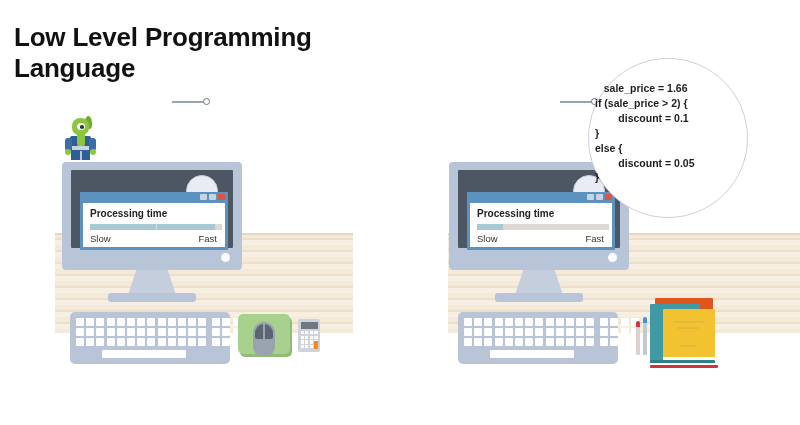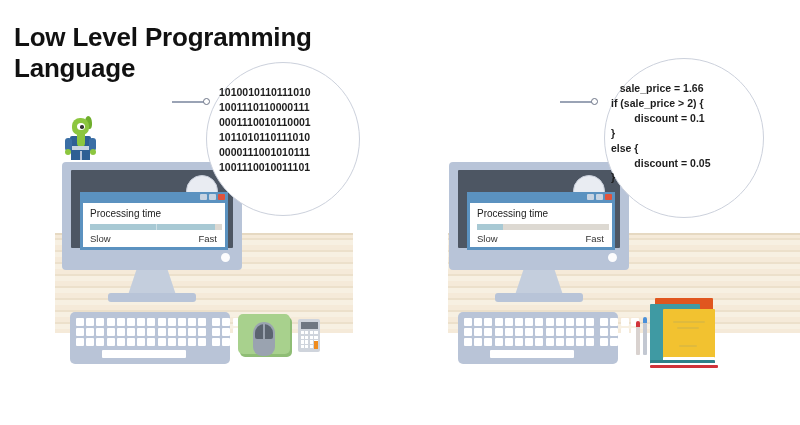--- a/index.html
+++ b/index.html
@@ -38,21 +38,21 @@
             background:#b8c4d8;border-radius:3px;}
 
   
   .dlg{position:absolute;left:18px;top:30px;width:148px;height:58px;
        background:#ffffff;border:3px solid #5b92c0;box-sizing:border-box;}
   .dlg-bar{position:absolute;left:-3px;top:-3px;width:148px;height:11px;
            background:#5b92c0;}
   .dlg-btns{position:absolute;right:3px;top:2px;display:flex;gap:2px;align-items:center;}
   .dlg-btn{width:7px;height:6px;background:#c8d4e2;border-radius:1px;}
   .dlg-btn.close{background:#e0533c;}
-  .dlg-title{position:absolute;left:7px;top:13px;font-size:10px;color:#222;font-weight:400;}
+  .dlg-title{position:absolute;left:7px;top:13px;font-size:10px;color:#222;font-weight:700;}
   .bar-track{position:absolute;left:7px;top:29px;width:132px;height:6px;background:#ddd9d2;}
   .bar-fill{position:absolute;left:0;top:0;height:6px;background:#a8c9d4;}
   .bar-seg{position:absolute;left:50%;top:0;width:1px;height:6px;background:#cfe0e6;}
   .lbl-slow{position:absolute;left:7px;top:38px;font-size:9.5px;color:#333;}
   .lbl-fast{position:absolute;right:8px;top:38px;font-size:9.5px;color:#333;}
 
   
   .mag-small{position:absolute;width:30px;height:30px;border-radius:50%;
              border:1.5px solid #c9cfdb;background:#e9ecf2;}
   .bubble{position:absolute;border-radius:50%;border:1.5px solid #ccd1dc;
@@ -173,28 +173,20 @@
         <div class="bar-fill" style="width:95%;"></div>
         <div class="bar-seg"></div>
       </div>
       <div class="lbl-slow">Slow</div>
       <div class="lbl-fast">Fast</div>
     </div>
   </div>
 
   <div class="leader" style="left:172px;top:101px;width:32px;"></div>
   <div class="leader-dot" style="left:203px;top:98px;"></div>
-  <div class="bubble" style="left:206px;top:62px;width:152px;height:152px;">
-    <div class="code binary" style="left:12px;top:22px;" id="low-code">1010010110111010
-1001110110000111
-0001110010110001
-1011010110111010
-0000111001010111
-1001110010011101</div>
-  </div>
 
   <div class="kb" style="left:70px;top:312px;">
     <div class="kb-keys">
       <div class="kb-main" id="kbm-1">
           <div class="key"></div>
           <div class="key"></div>
           <div class="key"></div>
           <div class="key"></div>
           <div class="key"></div>
           <div class="key"></div>
@@ -310,21 +302,21 @@
       <div class="bar-track">
         <div class="bar-fill" style="width:20%;"></div>
       </div>
       <div class="lbl-slow">Slow</div>
       <div class="lbl-fast">Fast</div>
     </div>
   </div>
 
   <div class="leader" style="left:160px;top:101px;width:32px;"></div>
   <div class="leader-dot" style="left:191px;top:98px;"></div>
-  <div class="bubble" style="left:204px;top:58px;width:158px;height:158px;">
+  <div class="bubble" style="left:188px;top:58px;width:158px;height:158px;">
     <div class="code" style="left:6px;top:22px;" id="high-code">   sale_price = 1.66
 if (sale_price &gt; 2) {
         discount = 0.1
 }
 else {
         discount = 0.05
 }</div>
   </div>
 
   <div class="kb" style="left:58px;top:312px;">

